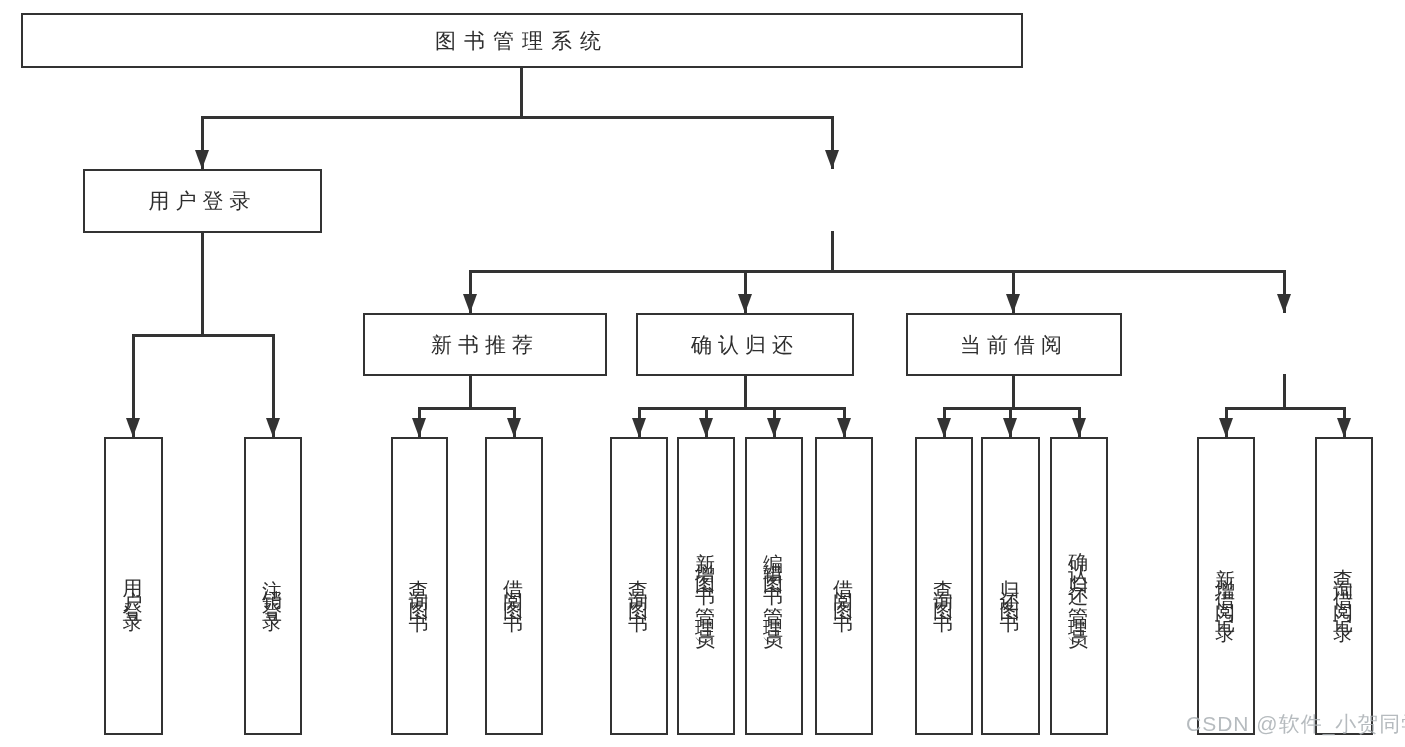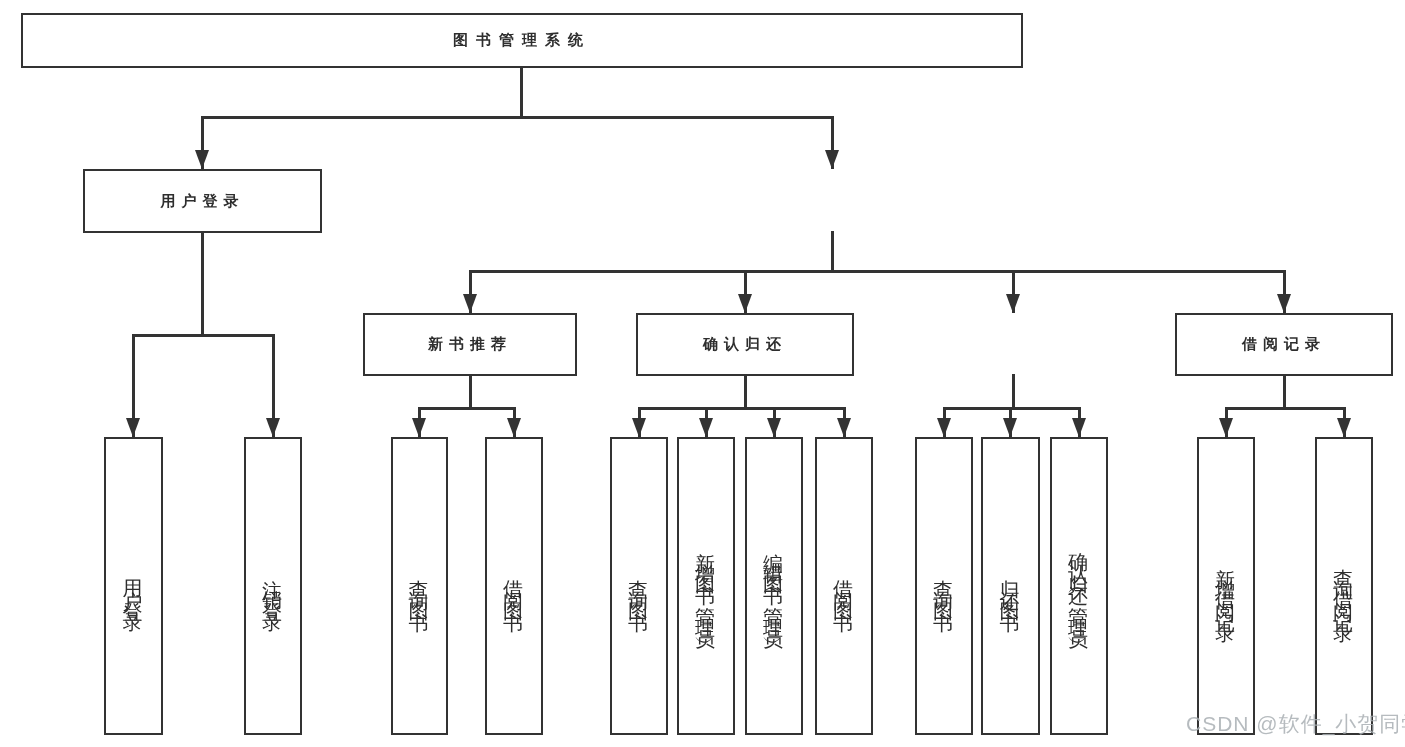--- a/index.html
+++ b/index.html
@@ -17,24 +17,23 @@
   }
   .node{
     position:absolute;
     box-sizing:border-box;
     border:2.5px solid var(--line);
     background:#fff;
     display:flex;align-items:center;justify-content:center;
     color:var(--text);
   }
   .node.h span{
-    font-size:15px;
+    font-size:21px;
     letter-spacing:6px;
     white-space:nowrap;
-    font-weight:bold;
   }
   .node.h.big span{letter-spacing:8px;}
   .node.v span{
     writing-mode:vertical-rl;
     text-orientation:mixed;
     font-size:20px;
     letter-spacing:11px;
     white-space:nowrap;
   }
   .vline{position:absolute;width:2.5px;background:var(--line);}
@@ -62,28 +61,28 @@
 <div class="canvas">
 
   <div class="node h big" style="left:21px;top:13px;width:1002px;height:55px">
     <span>图书管理系统</span>
   </div>
 
   <div class="node h" style="left:83px;top:169px;width:239px;height:64px">
     <span>用户登录</span>
   </div>
 
-  <div class="node h" style="left:363px;top:313px;width:214px;height:63px">
+  <div class="node h" style="left:363px;top:313px;width:244px;height:63px">
     <span>新书推荐</span>
   </div>
   <div class="node h" style="left:636px;top:313px;width:218px;height:63px">
     <span>确认归还</span>
   </div>
-  <div class="node h" style="left:1175px;top:313px;width:218px;height:63px">
-    <span>借阅记录</span>
+  <div class="node h" style="left:906px;top:313px;width:216px;height:63px">
+    <span>当前借阅</span>
   </div>
 
   <div class="node v" style="left:104px;top:437px;width:59px;height:298px">
     <span>用户登录</span>
   </div>
   <div class="node v" style="left:244px;top:437px;width:58px;height:298px">
     <span>注销登录</span>
   </div>
 
   <div class="node v" style="left:391px;top:437px;width:57px;height:298px">

